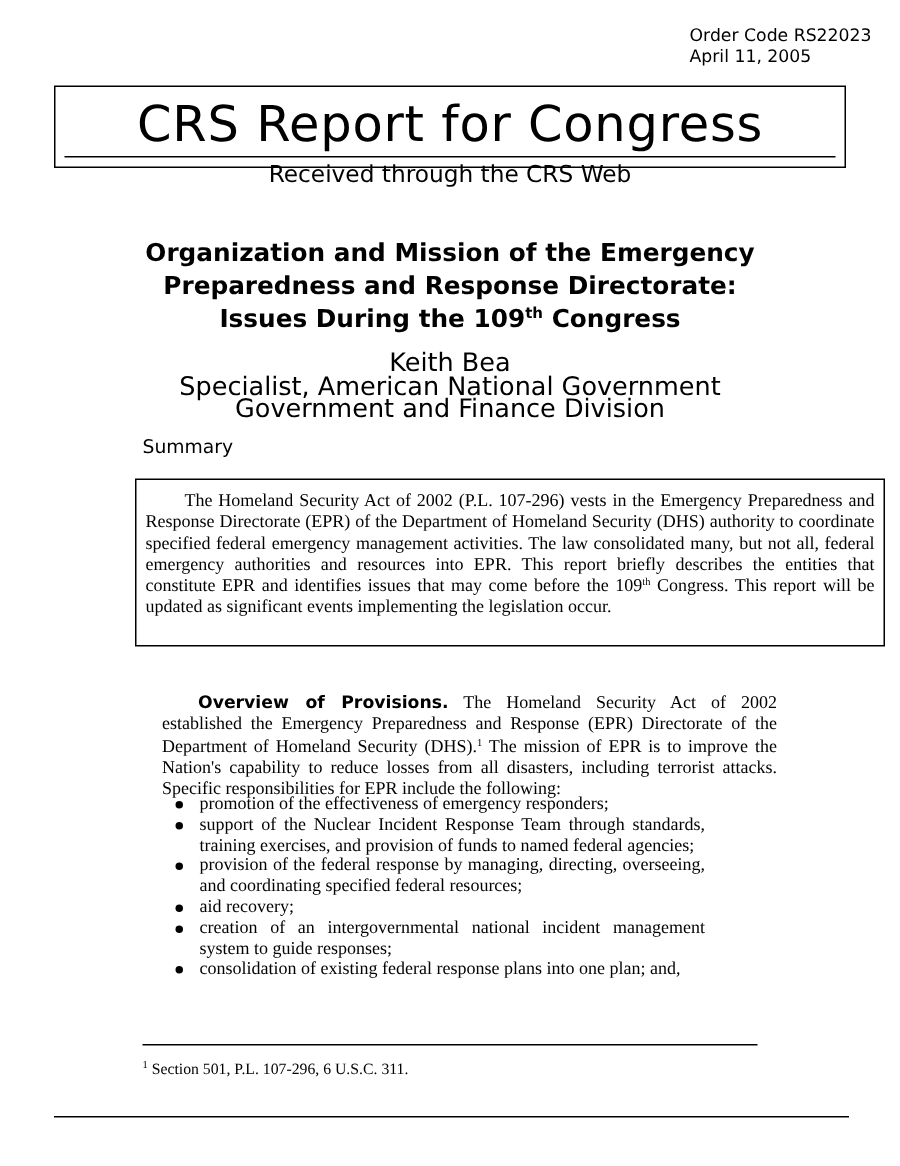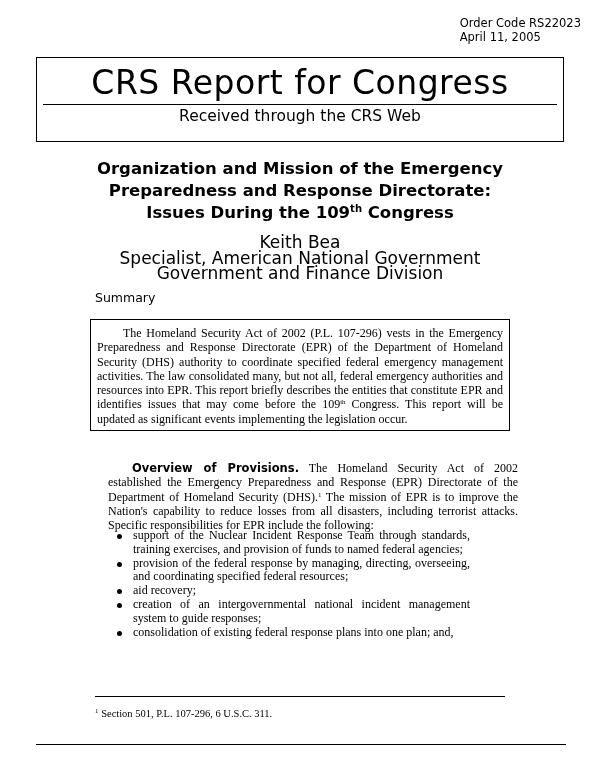--- a/index.html
+++ b/index.html
@@ -2,33 +2,33 @@
 <html><head>
 <meta charset="utf-8">
 <style>
   html, body { margin: 0; padding: 0; background: #ffffff; }
   body { width: 600px; height: 777px; position: relative; overflow: hidden; color: #000; }
   .sans { font-family: "DejaVu Sans", "Liberation Sans", sans-serif; }
   .serif { font-family: "Liberation Serif", "DejaVu Serif", serif; }
 
   .order-block { position: absolute; right: 19px; top: 16px; font-size: 11.5px; line-height: 14px; }
 
-  .masthead { position: absolute; left: 36px; top: 57px; width: 528px; height: 85px; border: 1px solid #000; box-sizing: border-box; }
+  .masthead { position: absolute; left: 36px; top: 57px; width: 528px; height: 55px; border: 1px solid #000; box-sizing: border-box; }
   .masthead-title { position: absolute; left: 0; right: 0; top: 6px; text-align: center; font-size: 33px; line-height: 38px; letter-spacing: 0.5px; }
   .masthead-rule { position: absolute; left: 6px; right: 6px; top: 46px; border-top: 1px solid #000; }
   .masthead-sub { position: absolute; left: 0; right: 0; top: 48px; text-align: center; font-size: 15.5px; line-height: 20px; }
 
   .doc-title { position: absolute; left: 70px; right: 70px; top: 158px; text-align: center; font-weight: bold; font-size: 16.5px; line-height: 22px; }
   .doc-title sup { font-size: 10px; vertical-align: 6px; line-height: 0; }
 
   .author { position: absolute; left: 0; right: 0; top: 235px; text-align: center; font-size: 17px; line-height: 15.5px; }
 
   .summary-h { position: absolute; left: 95px; top: 290px; font-weight: normal; font-size: 12.5px; }
 
-  .summary-box { position: absolute; left: 90px; top: 319px; width: 420px; height: 112px; border: 1px solid #000; box-sizing: border-box; padding: 6px 6px 0 6px; }
+  .summary-box { position: absolute; left: 90px; top: 319px; width: 500px; height: 112px; border: 1px solid #000; box-sizing: border-box; padding: 6px 6px 0 6px; }
   .summary-text { font-size: 12px; line-height: 14.3px; text-align: justify; text-indent: 26px; margin: 0; }
   .summary-text sup, .para sup, .footnote sup { font-size: 7px; vertical-align: 4px; line-height: 0; }
 
   .para { position: absolute; left: 95px; width: 410px; top: 448px; font-size: 12px; line-height: 14.3px; text-align: justify; text-indent: 24px; margin: 13px; }
   .para .lead { font-family: "DejaVu Sans", "Liberation Sans", sans-serif; font-weight: bold; font-size: 11.5px; }
 
   .bullets { position: absolute; left: 100px; top: 529px; width: 370px; margin: 0; padding: 0; list-style: none; font-size: 12px; line-height: 13.8px; }
   .bullets li { position: relative; padding-left: 33px; text-align: justify; }
   .bullets li .dot { position: absolute; left: 17px; top: 5px; width: 5px; height: 5px; border-radius: 50%; background: #000; }
 
@@ -66,20 +66,21 @@
 
 <div class="summary-h sans">Summary</div>
 
 <div class="summary-box serif">
   <p class="summary-text"><span>The Homeland Security Act of 2002 (P.L. 107-296) vests in the Emergency Preparedness and Response Directorate (EPR) of the Department of Homeland Security (DHS) authority to coordinate specified federal emergency management activities.  The law consolidated many, but not all, federal emergency authorities and resources into EPR.  This report briefly describes the entities that constitute EPR and identifies issues that may come before the 109</span><sup>th</sup><span> Congress.  This report will be updated as significant events implementing the legislation occur.</span></p>
 </div>
 
 <p class="para serif"><span class="lead">Overview of Provisions.</span><span>  The Homeland Security Act of 2002 established the Emergency Preparedness and Response (EPR) Directorate of the Department of Homeland Security (DHS).</span><sup>1</sup><span>  The mission of EPR is to improve the Nation's capability to reduce losses from all disasters, including terrorist attacks.  Specific responsibilities for EPR include the following:</span></p>
 
 <ul class="bullets serif">
+  <li><span class="dot"></span><span>promotion of the effectiveness of emergency responders;</span></li>
   <li><span class="dot"></span><span>support of the Nuclear Incident Response Team through standards, training exercises, and provision of funds to named federal agencies;</span></li>
   <li><span class="dot"></span><span>provision of  the federal response by managing, directing, overseeing, and coordinating specified federal resources;</span></li>
   <li><span class="dot"></span><span>aid recovery;</span></li>
   <li><span class="dot"></span><span>creation of an intergovernmental national incident management system to guide responses;</span></li>
   <li><span class="dot"></span><span>consolidation of existing federal response plans into one plan; and,</span></li>
 </ul>
 
 <div class="fn-rule"></div>
 <div class="footnote serif"><sup>1</sup><span> Section 501, P.L. 107-296, 6 U.S.C. 311.</span></div>
 

